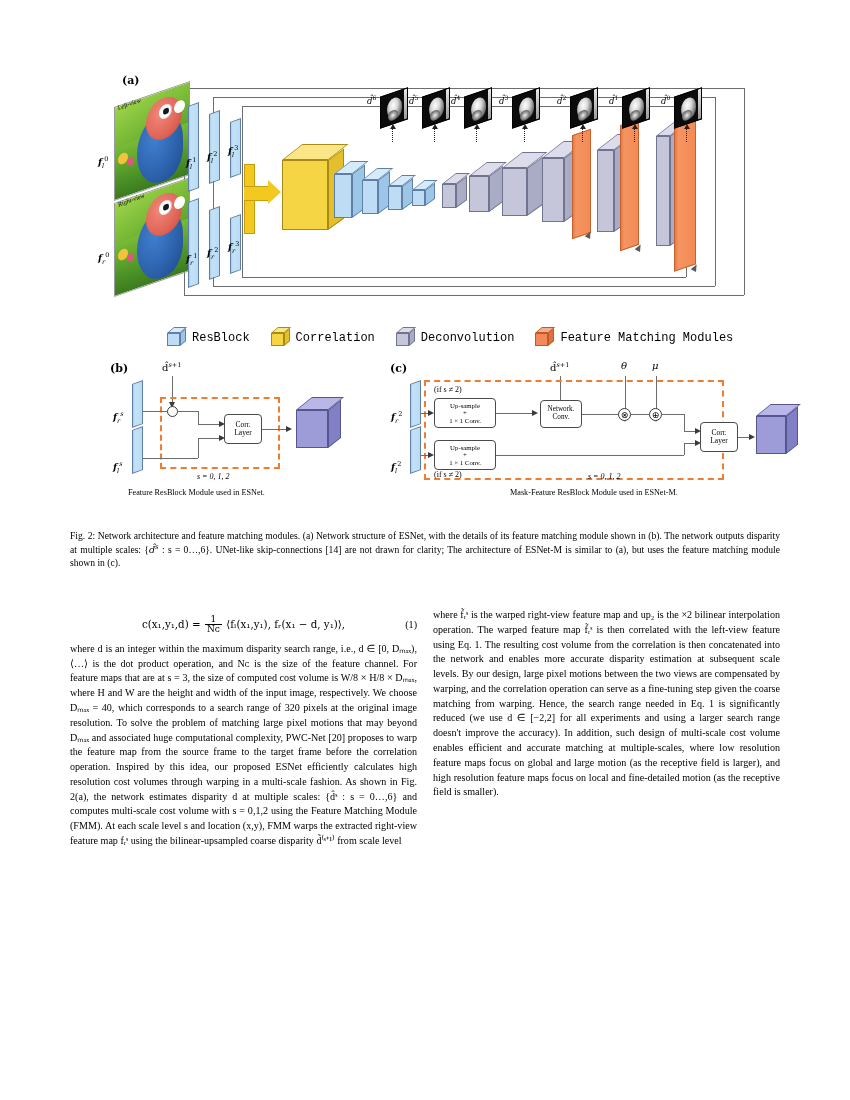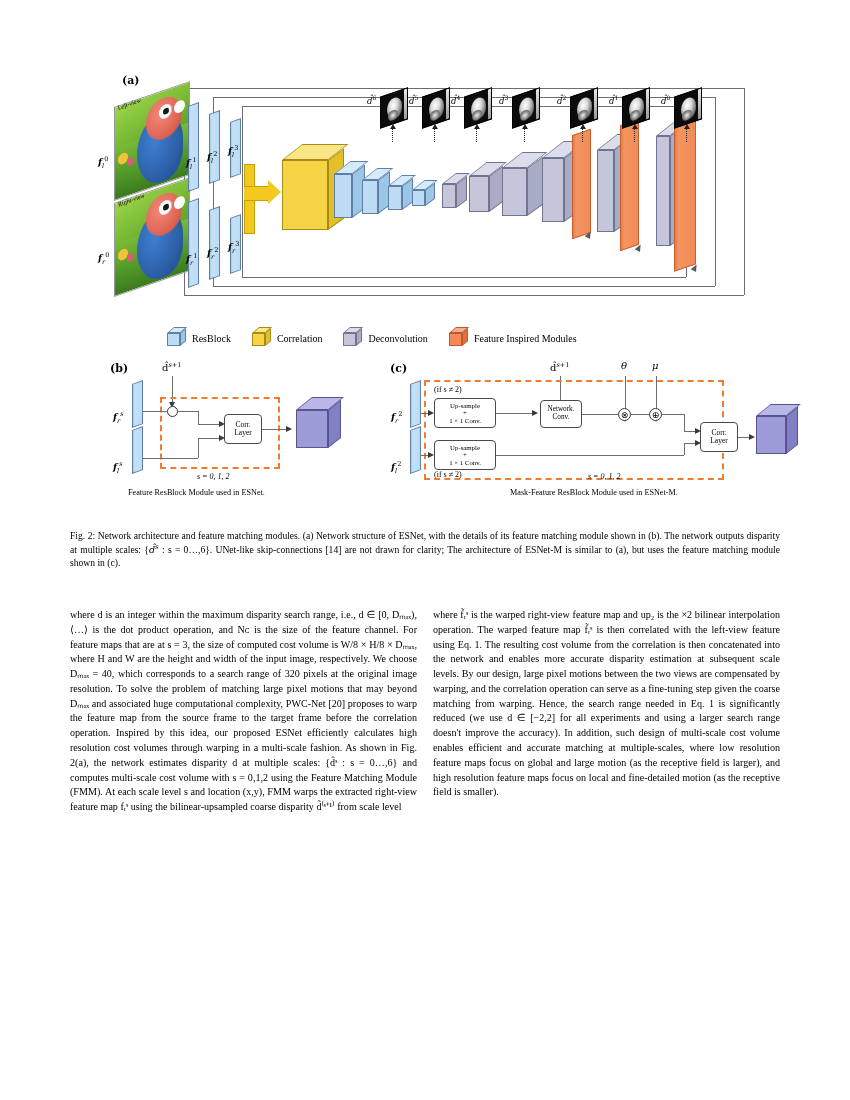--- a/index.html
+++ b/index.html
@@ -246,21 +246,21 @@
     top: 267px;
     width: 520px;
     height: 26px;
     display:flex;
     align-items:center;
     gap: 9px;
     font-size: 10.5px;
   }
   .legend .item { display:flex; align-items:center; gap:5px; }
   .legend .cubewrap { position:relative; width:22px; height:22px; }
-  .legend .lbl { font-family:Liberation Serif, serif; font-size:10px; white-space:nowrap;}
+  .legend .lbl { font-family:Liberation Mono, monospace; font-size:12px; white-space:nowrap;}
 
   
   .panel-b { position:absolute; left:40px; top:300px; width:280px; height:150px; }
   .panel-c { position:absolute; left:320px; top:300px; width:390px; height:150px; }
 
   .dashbox {
     position:absolute;
     border: 2.2px dashed #ef7c2f;
     box-sizing:border-box;
   }
@@ -593,21 +593,21 @@
           <span class="lbl">Deconvolution</span>
         </div>
         <div class="item" style="margin-left:10px;">
           <div class="cubewrap">
             <div class="box orange" style="left:2px; top:6px; width:13px; height:13px;">
               <div class="side" style="left:13px; bottom:0; width:6px; height:13px; transform: skewY(-40deg); transform-origin: bottom left;"></div>
               <div class="top" style="left:0; bottom:13px; width:13px; height:6px; transform: skewX(-50deg); transform-origin: bottom left;"></div>
               <div class="front"></div>
             </div>
           </div>
-          <span class="lbl">Feature Inspired Modules</span>
+          <span class="lbl">Feature Matching Modules</span>
         </div>
       </div>
     </div>
 
     <div class="panel-b">
       <div class="panel-label" style="left:0px; top:4px;">(b)</div>
 
       <div class="mathlbl" style="left:52px; top:3px; font-size:10px;">d̂<sup><i>s</i>+1</sup></div>
       <div class="skipline v" style="left:62px; top:18px; height:30px;"></div>
       <div style="position:absolute; left:58.5px; top:44px; width:0;height:0;
@@ -761,20 +761,29 @@
       <div class="caption-sub" style="left:120px; top:130px;">Mask-Feature ResBlock Module used in ESNet-M.</div>
     </div>
   </div>
 
   <div class="figcaption">
     <span>Fig. 2:</span><span> Network architecture and feature matching modules. (a) Network structure of ESNet, with the details of its feature matching module shown in (b). The network outputs disparity at multiple scales: {</span><i class="m"><span>d̂</span><sup style="font-size:7px;">s</sup></i><span> : s = 0…,6}. UNet-like skip-connections [14] are not drawn for clarity; The architecture of ESNet-M is similar to (a), but uses the feature matching module shown in (c).</span>
   </div>
 
   <div class="col left">
 
+    <div class="eq">
+      <span>c(x₁,y₁,d) =</span>
+      <span class="frac">
+        <span class="n">1</span>
+        <span class="d">Nᴄ</span>
+      </span>
+      <span>⟨fₗ(x₁,y₁), fᵣ(x₁ − d, y₁)⟩,</span>
+      <span class="num">(1)</span>
+    </div>
 
     <p>where d is an integer within the maximum disparity search range, i.e., d ∈ [0, Dₘₐₓ), ⟨…⟩ is the dot product operation, and Nᴄ is the size of the feature channel. For feature maps that are at s = 3, the size of computed cost volume is W/8 × H/8 × Dₘₐₓ, where H and W are the height and width of the input image, respectively. We choose Dₘₐₓ = 40, which corresponds to a search range of 320 pixels at the original image resolution. To solve the problem of matching large pixel motions that may beyond Dₘₐₓ and associated huge computational complexity, PWC-Net [20] proposes to warp the feature map from the source frame to the target frame before the correlation operation. Inspired by this idea, our proposed ESNet efficiently calculates high resolution cost volumes through warping in a multi-scale fashion. As shown in Fig. 2(a), the network estimates disparity d at multiple scales: {d̂ˢ : s = 0…,6} and computes multi-scale cost volume with s = 0,1,2 using the Feature Matching Module (FMM). At each scale level s and location (x,y), FMM warps the extracted right-view feature map fᵣˢ using the bilinear-upsampled coarse disparity d̃⁽ˢ⁺¹⁾ from scale level</p>
   </div>
 
   <div class="col right">
 
 
     <p>where f̃ᵣˢ is the warped right-view feature map and up₂ is the ×2 bilinear interpolation operation. The warped feature map f̃ᵣˢ is then correlated with the left-view feature using Eq. 1. The resulting cost volume from the correlation is then concatenated into the network and enables more accurate disparity estimation at subsequent scale levels. By our design, large pixel motions between the two views are compensated by warping, and the correlation operation can serve as a fine-tuning step given the coarse matching from warping. Hence, the search range needed in Eq. 1 is significantly reduced (we use d ∈ [−2,2] for all experiments and using a larger search range doesn't improve the accuracy). In addition, such design of multi-scale cost volume enables efficient and accurate matching at multiple-scales, where low resolution feature maps focus on global and large motion (as the receptive field is larger), and high resolution feature maps focus on local and fine-detailed motion (as the receptive field is smaller).</p>
   </div>
 

